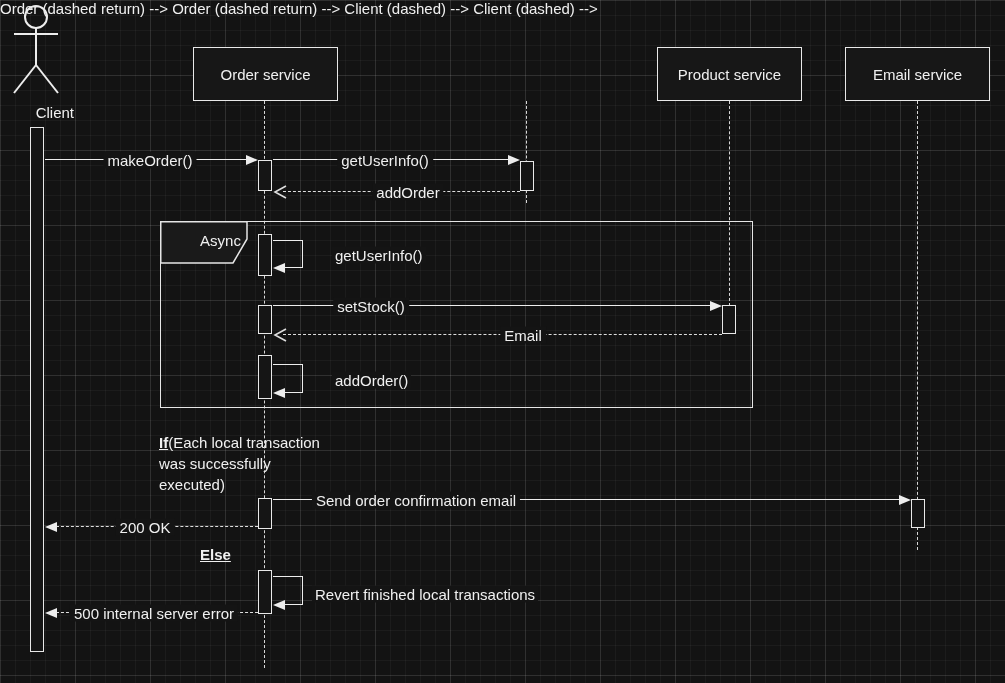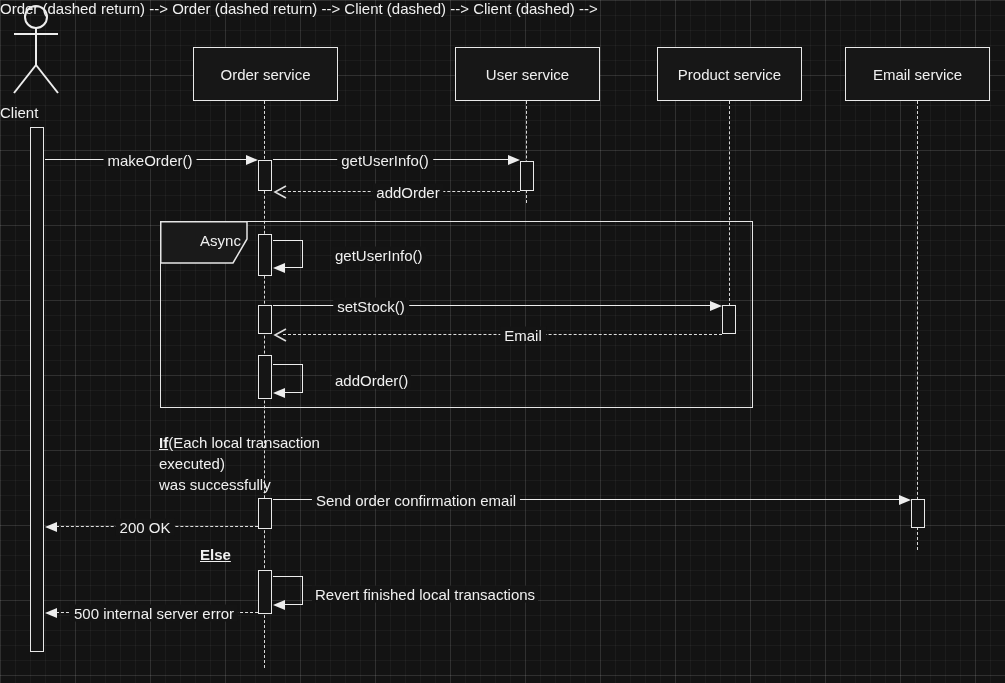--- a/index.html
+++ b/index.html
@@ -66,21 +66,21 @@
     background:#141414;padding:0 4px;white-space:nowrap;color:#f0f0f0;
   }
   .side-label{
     position:absolute;transform:translateY(-50%);
     white-space:nowrap;color:#f0f0f0;background:#141414;padding:0 3px;
   }
   .guard{
     position:absolute;text-align:left;line-height:21px;z-index:6;
   }
   .kw{font-weight:bold;text-decoration:underline;}
-  .actor-label{position:absolute;text-align:left;z-index:3;}
+  .actor-label{position:absolute;text-align:right;z-index:3;}
   svg{display:block;}
 </style>
 </head>
 <body>
 
 <div id="canvas">
 
   
   <svg style="position:absolute;left:8px;top:4px;z-index:3;" width="58" height="92" viewBox="0 0 58 92">
     <g fill="none" stroke="#ededed" stroke-width="2">
@@ -90,23 +90,20 @@
       <line x1="28" y1="61" x2="6" y2="89"></line>
       <line x1="28" y1="61" x2="50" y2="89"></line>
     </g>
   </svg>
   <div class="actor-label" style="left:0;top:104px;width:74px;">Client</div>
 
   
   <div class="shape-box" style="left:193px;top:47px;width:145px;height:54px;">
     <span>Order service</span>
   </div>
-  <div class="shape-box" style="left:455px;top:47px;width:145px;height:54px;">
-    <span>User service</span>
-  </div>
   <div class="shape-box" style="left:845px;top:47px;width:145px;height:54px;">
     <span>Email service</span>
   </div>
   <div class="shape-box" style="left:657px;top:47px;width:145px;height:54px;">
     <span>Product service</span>
   </div>
 
   
   <div class="lifeline" style="left:264px;top:101px;height:567px;"></div>
   <div class="lifeline" style="left:526px;top:101px;height:102px;"></div>
@@ -190,22 +187,22 @@
     <div class="mline" style="left:0;width:30px;"></div>
     <div class="vline" style="left:28.5px;top:0;height:28px;"></div>
     <div class="mline" style="left:11px;top:27px;width:19px;"></div>
     <span class="ah-lf" style="left:0;top:22.5px;"></span>
     <span class="side-label" style="left:59px;top:15px;">addOrder()</span>
   </div>
 
   
   <div class="guard" style="left:159px;top:432px;width:212px;">
     <div><span class="kw">If</span><span>(Each local transaction</span></div>
+    <div>was successfully</div>
     <div>executed)</div>
-    <div>was successfully</div>
   </div>
 
   
   <div class="msg" style="left:273px;top:500px;width:638px;">
     <div class="mline" style="left:0;width:627px;"></div>
     <span class="ah-r" style="left:626px;"></span>
     <span class="mlabel" style="left:143px;">Send order confirmation email</span>
   </div>
 
    Client (dashed) --&gt;

